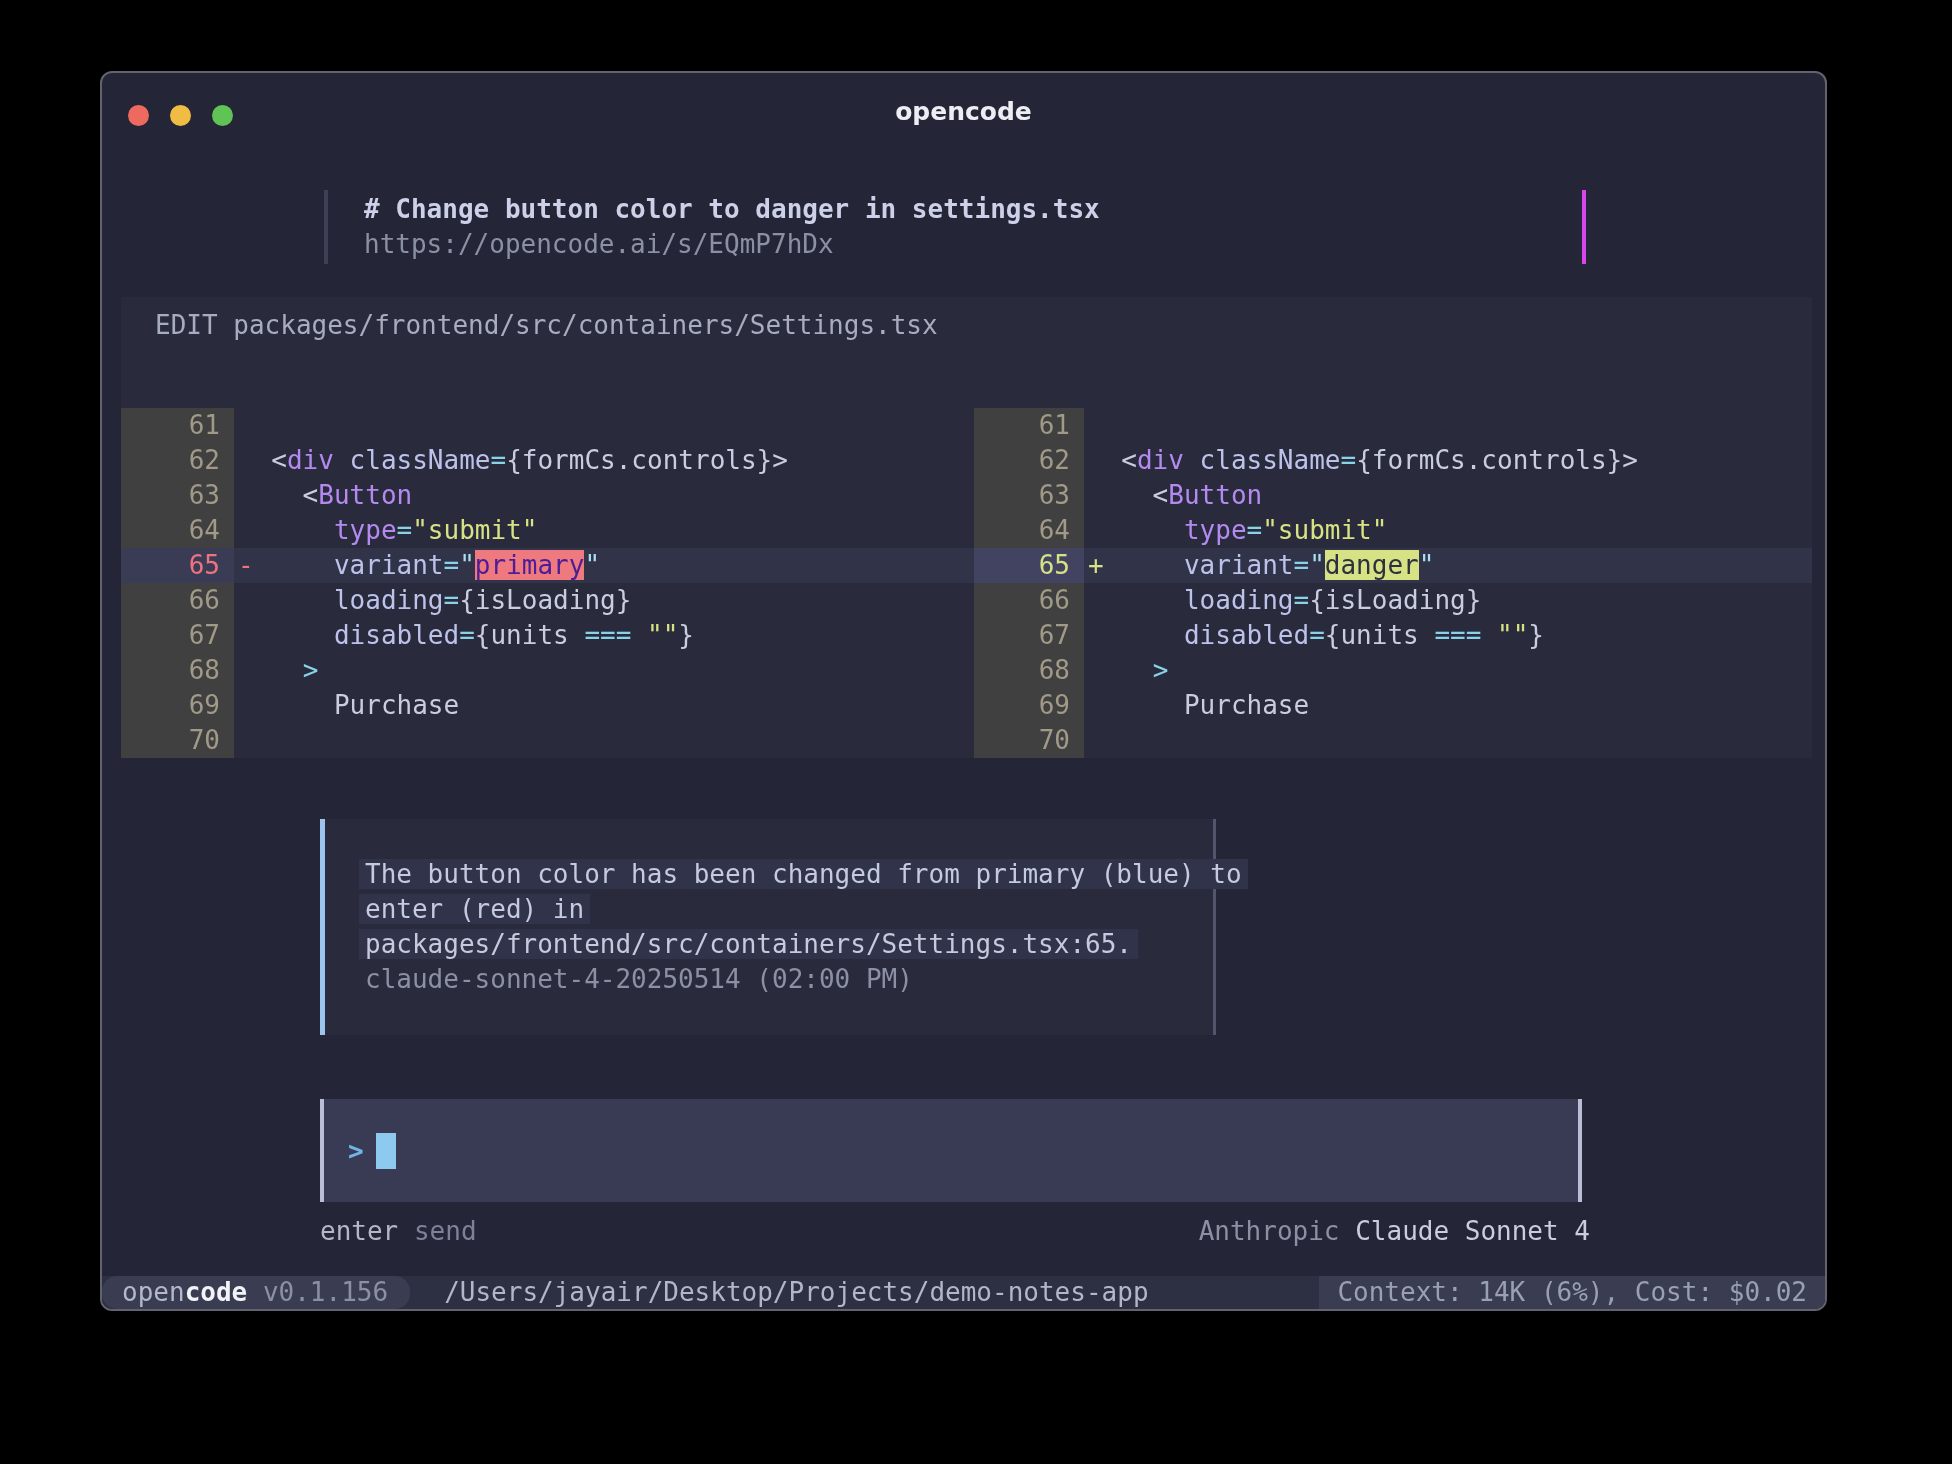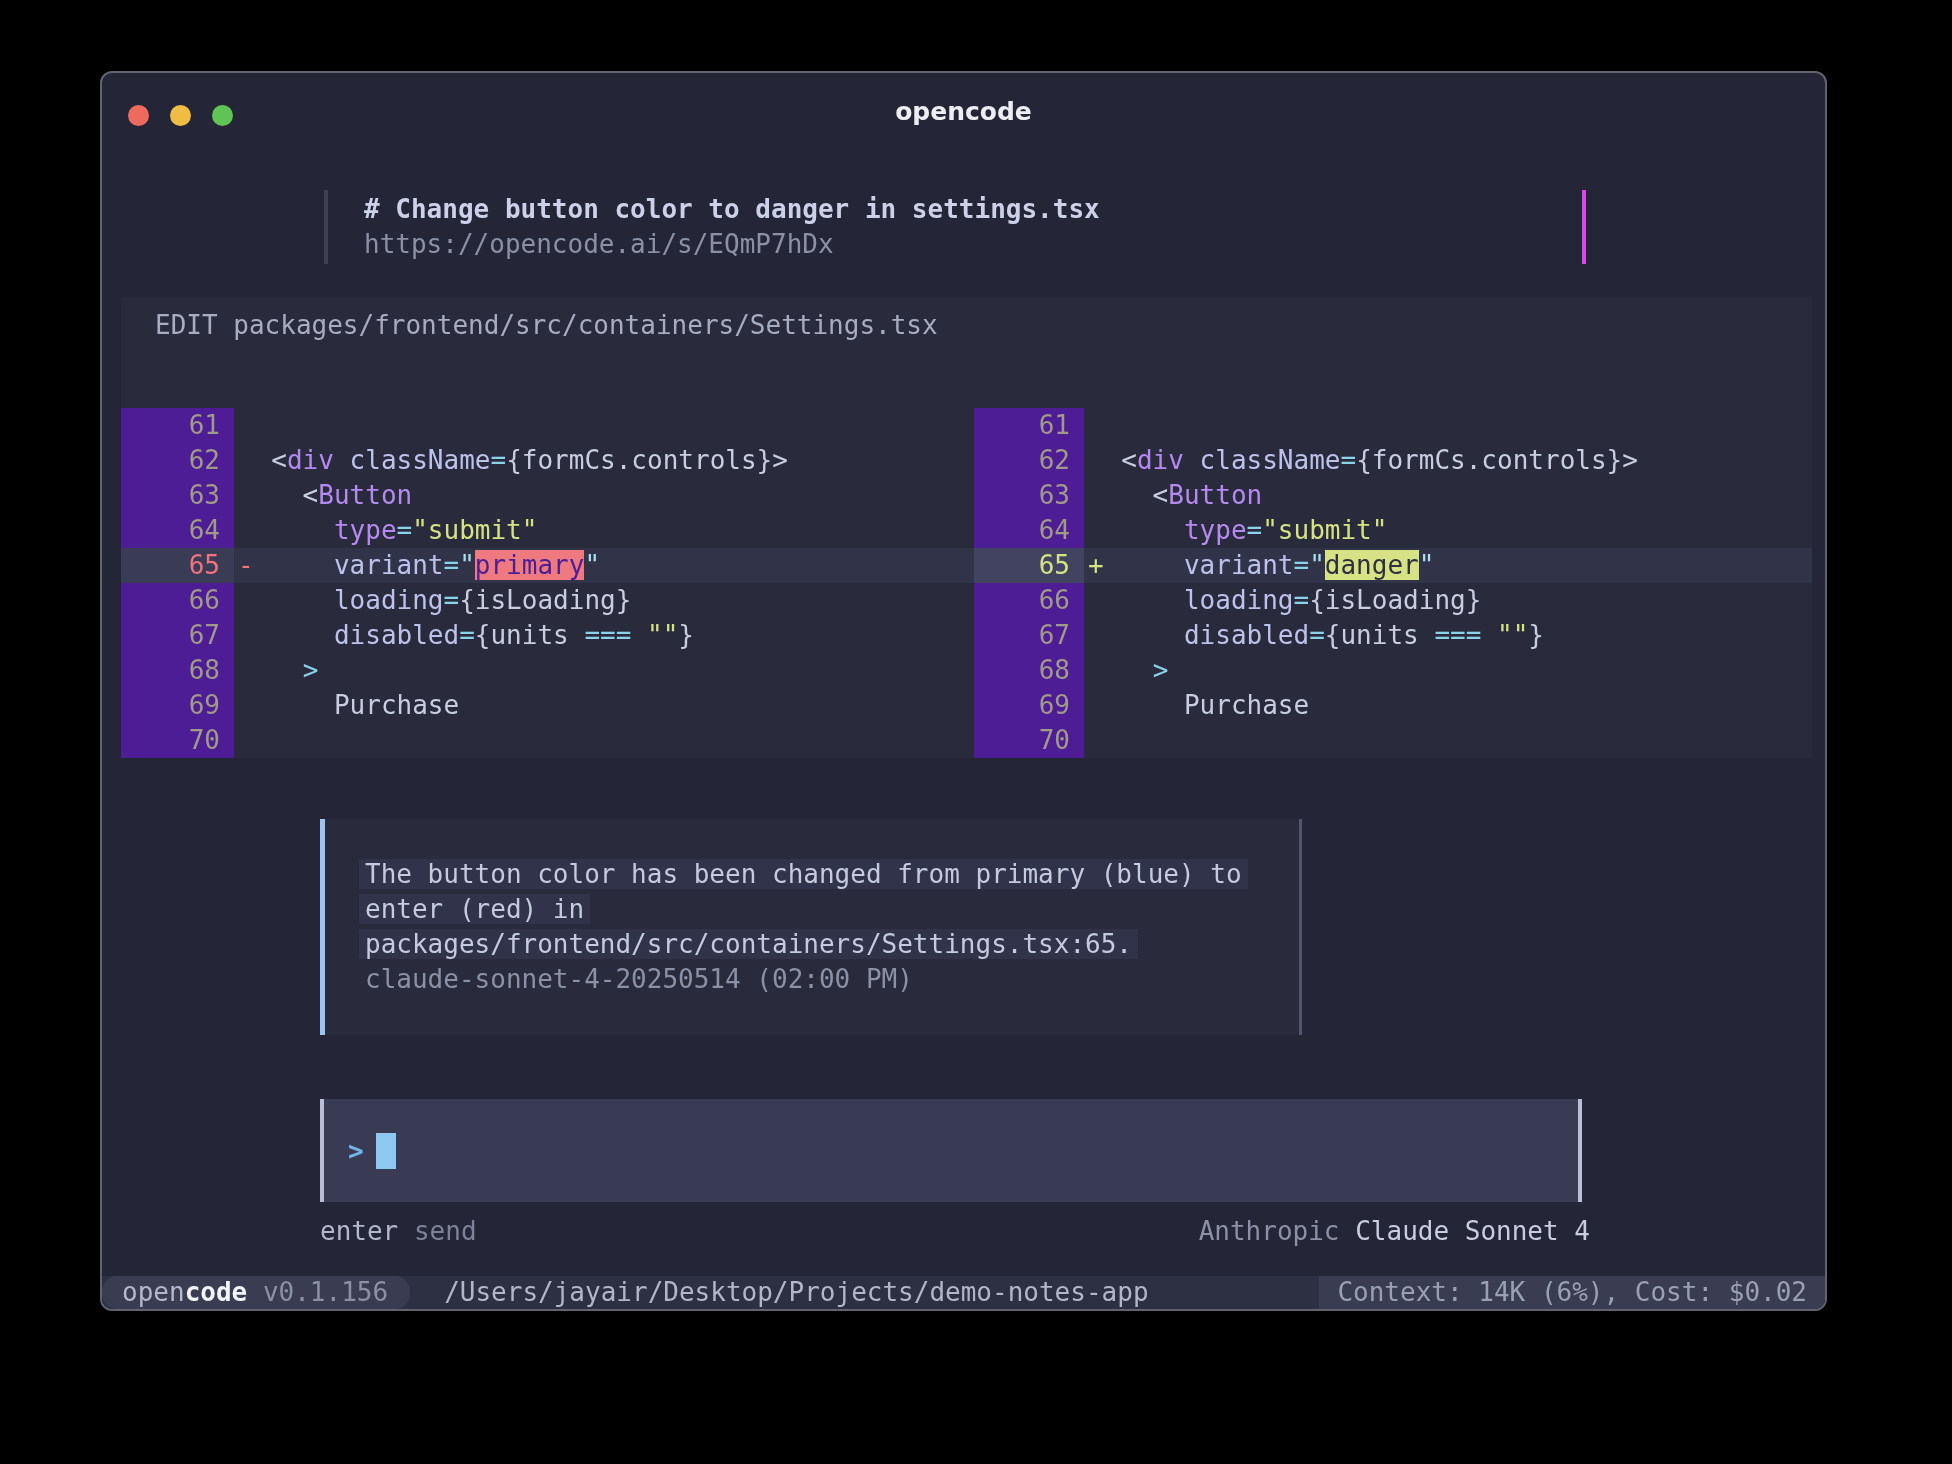--- a/index.html
+++ b/index.html
@@ -22,41 +22,41 @@
   .share-heading{font-weight:bold;color:#ccd0e8;line-height:35px;white-space:pre;}
   .share-url{color:#8b90a5;line-height:35px;white-space:pre;}
   
   .edit-panel{margin:33px 0 0 19px;width:1691px;background:#292b3c;padding-top:14px;box-sizing:border-box;}
   .edit-header{padding-left:34px;line-height:28px;color:#a8acc0;white-space:pre;}
   .diff{display:flex;margin-top:69px;}
   .pane{flex:0 0 auto;}
   .pane.left{width:853px;}
   .pane.right{width:838px;}
   .drow{display:flex;height:35px;line-height:35px;white-space:pre;}
-  .gut{flex:0 0 auto;background:#4c1d95;color:#a29a88;text-align:right;box-sizing:border-box;padding-right:14px;}
+  .gut{flex:0 0 auto;background:#404040;color:#a29a88;text-align:right;box-sizing:border-box;padding-right:14px;}
   .pane.left .gut{width:113px;}
   .pane.right .gut{width:110px;}
   .code{flex:1 1 auto;position:relative;padding-left:6px;}
   .marker{position:absolute;left:4px;top:0;}
   .drow.chg-del{background:#313349;}
   .drow.chg-del .gut{background:#3a3c56;color:#ee737c;}
   .drow.chg-del .marker{color:#ee737c;}
   .drow.chg-add{background:#313349;}
   .drow.chg-add .gut{background:#414360;color:#d6e284;}
   .drow.chg-add .marker{color:#d6e284;}
   .tk-pln{color:#c9cde0;}
   .tk-tag{color:#b48af0;}
   .tk-attr{color:#bdc2ea;}
   .tk-op{color:#8ad2e8;}
   .tk-str{color:#d6e284;}
   .tk-q{color:#a9dff0;}
   .tk-hl-del{background:#ee7a80;color:#4c1d95;}
   .tk-hl-add{background:#d6e284;color:#2e3040;}
   
-  .message{margin:61px 0 0 218px;width:982px;box-sizing:border-box;background:#292b3c;
+  .message{margin:61px 0 0 218px;width:896px;box-sizing:border-box;background:#292b3c;
     border-left:5px solid #9dc4ef;border-right:3px solid #53556c;
     padding:38px 0 38px 40px;}
   .msg-line{line-height:35px;white-space:pre;}
   .msg-line .band{background:#31334a;color:#c5cade;padding:0 6px;margin-left:-6px;}
   .msg-line.dim{color:#8b90a5;}
   
   .inputbox{margin:64px 0 0 218px;width:1262px;height:103px;box-sizing:border-box;
     background:#393b54;border-left:4px solid #b9bdd6;border-right:4px solid #b9bdd6;
     display:flex;align-items:center;padding-left:24px;}
   .prompt{color:#72b3e8;font-weight:bold;}

